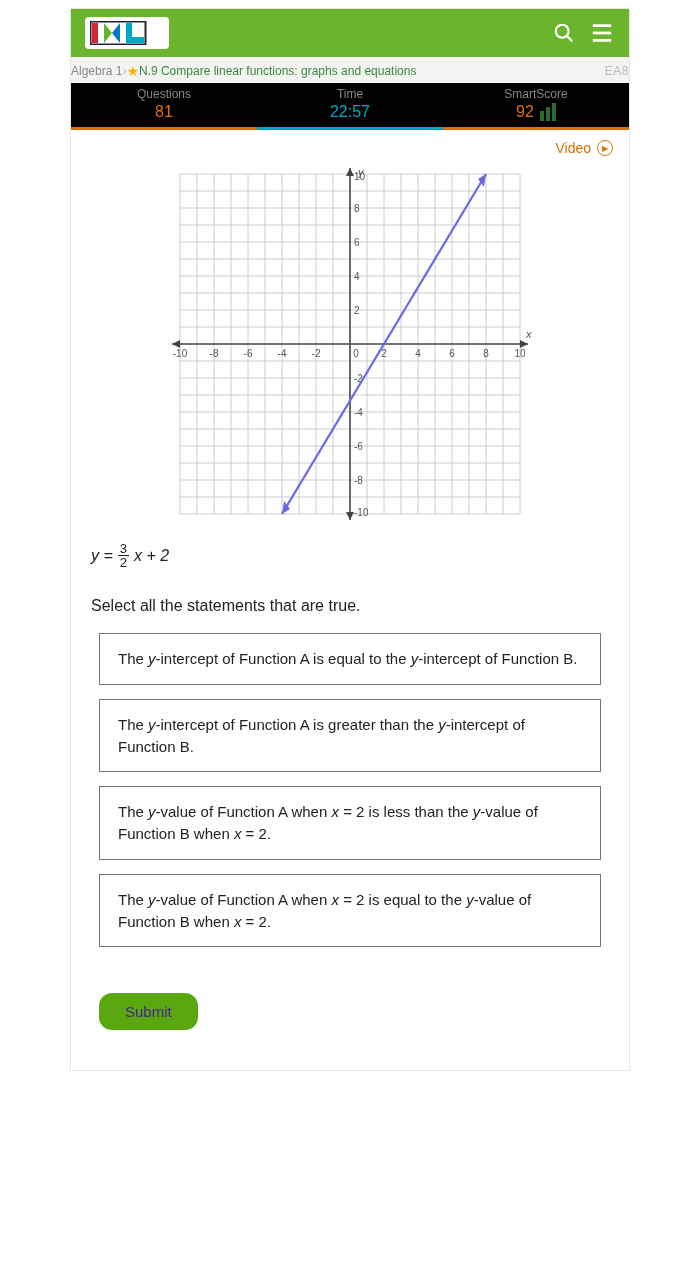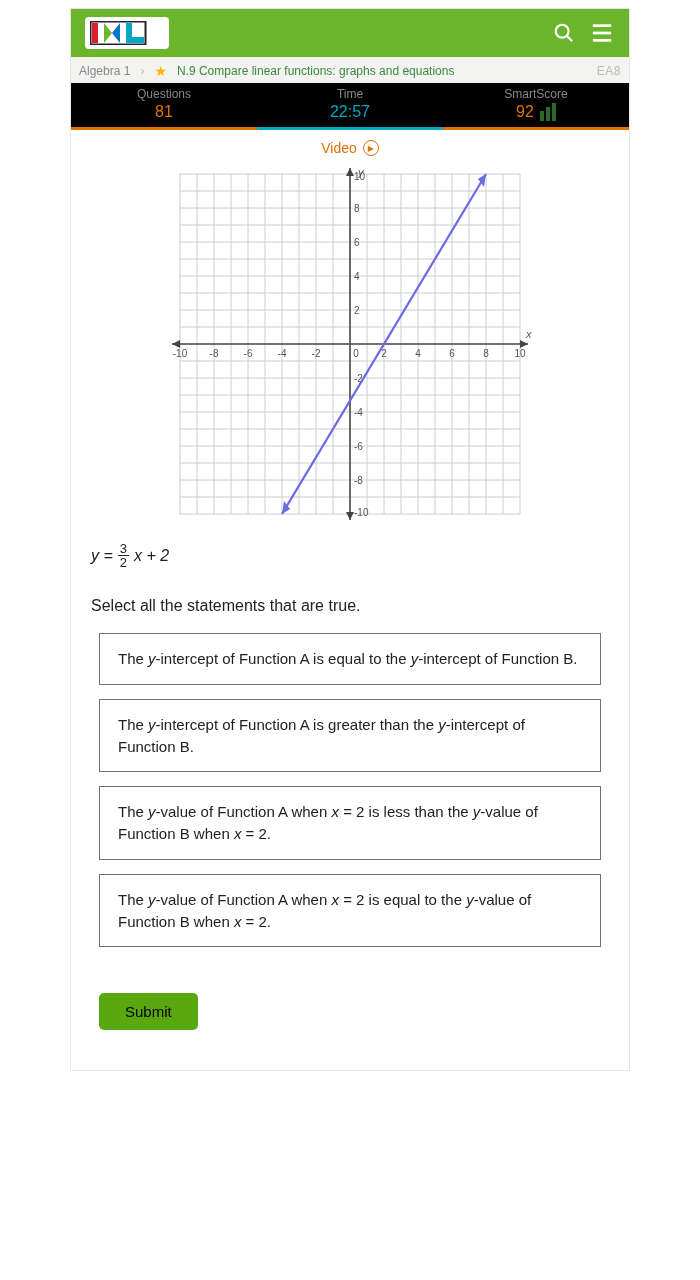--- a/index.html
+++ b/index.html
@@ -3,53 +3,53 @@
 <meta charset="utf-8">
 <style>
 *{box-sizing:border-box;margin:0;padding:0}
 body{font-family:Verdana,Arial,sans-serif;background:#fff;width:700px}
 .frame{width:560px;margin:8px auto 0;border:1px solid #e5e5e5;background:#fff}
 .topbar{background:#6ab52b;height:48px;display:flex;align-items:center;justify-content:space-between;padding:0 14px}
 .logo{background:#fff;border-radius:4px;padding:3px 5px;display:flex;align-items:center;height:32px}
 .logo svg{display:block}
 .tb-right{display:flex;align-items:center;gap:14px}
 .icon-btn{color:#fff;display:flex;align-items:center;justify-content:center}
-.crumb{background:#f3f3f1;padding:6px 8px 4px;display:flex;align-items:center;gap:10px;font-size:12px;color:#888}
+.crumb{background:#f3f3f1;padding:6px 0 4px;display:flex;align-items:center;font-size:12px;color:#888}
 .crumb .chev{color:#bbb}
 .crumb .star{color:#ffb300;font-size:14px}
 .crumb .skill{color:#3a8a3a;font-weight:400}
 .crumb .code{margin-left:auto;color:#bbb;letter-spacing:.5px}
 .stats{display:flex;background:#000000}
 .stat{flex:1;text-align:center;padding:4px 0 6px;border-bottom:3px solid transparent}
 .stat .lbl{font-size:12px;color:#888;margin-bottom:2px}
 .stat .val{font-size:16px;color:#e07000;font-weight:400;display:flex;align-items:center;justify-content:center;gap:6px}
 .stat.q{border-bottom-color:#e07000}
 .stat.t{border-bottom-color:#00a8c6}
 .stat.t .val{color:#00a8c6}
 .stat.s{border-bottom-color:#e07000}
 .bars{display:inline-flex;gap:2px;align-items:flex-end}
 .bars span{width:4px;background:#2a6a2a;display:inline-block}
 .bars span:nth-child(1){height:10px}
 .bars span:nth-child(2){height:14px}
 .bars span:nth-child(3){height:18px}
-.videorow{text-align:right;padding:10px 16px 0;color:#e07000;font-size:14px;display:flex;align-items:center;justify-content:center;gap:6px}
+.videorow{text-align:right;padding:10px 16px 0;color:#e07000;font-size:14px;display:flex;align-items:center;justify-content:flex-end;gap:6px}
 .videorow .vicon{border:1.5px solid #e07000;border-radius:50%;width:16px;height:16px;display:inline-flex;align-items:center;justify-content:center;font-size:8px}
 .content{padding:8px 20px 30px;color:#222}
 .intro{font-size:16px;margin:6px 0 24px}
 .fA-title{text-align:center;font-weight:bold;font-size:18px;margin-bottom:6px;margin-left:60px}
 .graph-wrap{display:flex;justify-content:center;margin-bottom:18px}
 svg.graph{display:block}
 .fB-title{font-weight:bold;font-size:16px;margin:10px 0 4px}
 .eqn{font-size:16px;font-style:italic;display:flex;align-items:center;gap:2px;margin-bottom:28px}
 .frac{display:inline-flex;flex-direction:column;align-items:center;font-size:13px;line-height:1;font-style:normal;margin:0 3px}
 .frac .n{border-bottom:1px solid #222;padding:0 2px}
 .instr{font-size:16px;margin-bottom:18px}
 .opt{border:1px solid #737373;background:#fff;padding:14px 18px;margin:0 8px 14px;font-size:15px;line-height:1.45;cursor:pointer}
 .submit-row{padding:32px 8px 10px}
-.submit{background:#5aa80f;color:#000000;border:none;padding:10px 26px;font-size:15px;border-radius:5px;cursor:pointer}
+.submit{background:#5aa80f;color:#4c1d95;border:none;padding:10px 26px;font-size:15px;border-radius:13px;cursor:pointer}
 .i{font-style:italic}
 </style>
 </head>
 <body>
 
 <div class="frame">
   <div class="topbar">
     <div class="logo">
       <svg width="74" height="24" viewBox="0 0 74 24">
           <rect x="0" y="0" width="74" height="24" fill="none"></rect>

